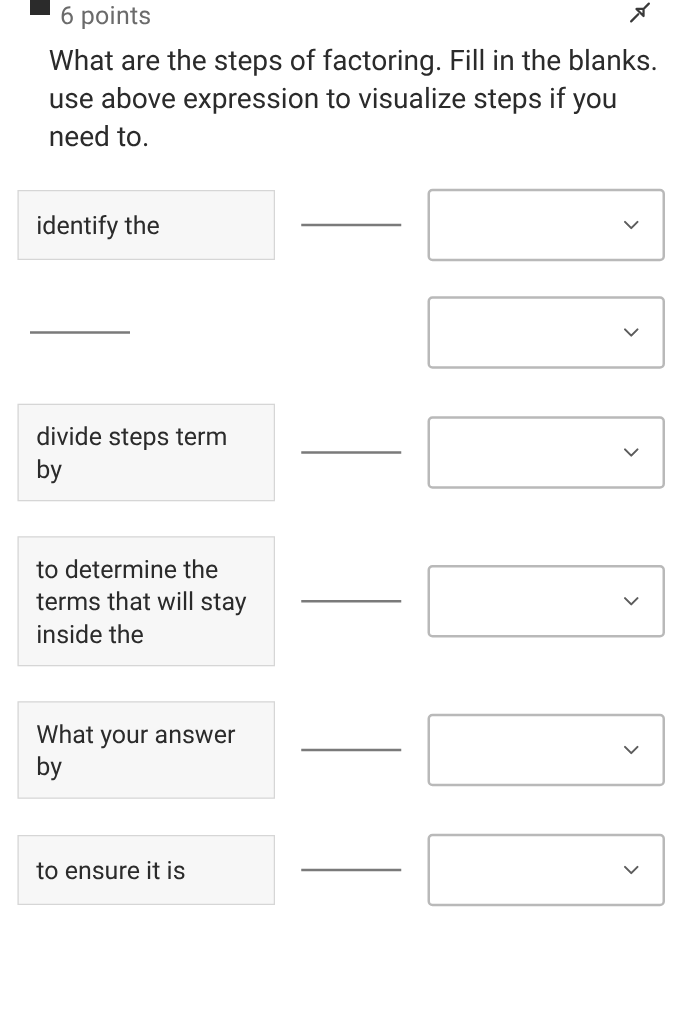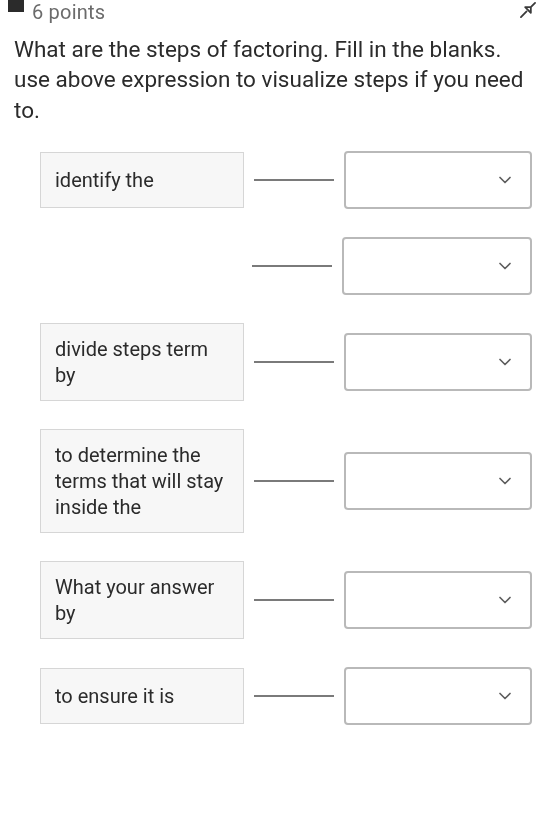--- a/index.html
+++ b/index.html
@@ -10,21 +10,21 @@
     body {
       font-family: -apple-system, BlinkMacSystemFont, "Segoe UI", Roboto, "Helvetica Neue", Arial, sans-serif;
       background: #ffffff;
       width: 546px;
       padding: 0;
       color: #333;
     }
     .header-row {
       display: flex;
       align-items: flex-start;
-      padding: 0 8px;
+      padding: 0 24px;
     }
     .left-stub {
       width: 16px;
       height: 16px;
       background: #2b2b2b;
       margin-right: 8px;
       margin-top: -4px;
       flex-shrink: 0;
     }
     .points {
@@ -36,32 +36,32 @@
       margin-left: auto;
       margin-right: -2px;
       margin-top: -2px;
     }
     .question-text {
       font-size: 22.5px;
       line-height: 1.35;
       color: #2b2b2b;
       padding: 8px 14px 20px 14px;
       font-weight: 400;
+      margin-left: 25px;
     }
     .matches {
       display: flex;
       flex-direction: column;
       gap: 28px;
       padding: 6px 14px 18px 14px;
     }
     .match-row {
       display: flex;
       align-items: center;
-      justify-content: flex-end;
-      margin-left: 26px;
+      justify-content: space-between;
     }
     .prompt-box {
       width: 206px;
       min-height: 56px;
       border: 1px solid #d6d6d6;
       background: #f7f7f7;
       padding: 12px 14px;
       font-size: 20px;
       line-height: 1.3;
       color: #2b2b2b;

